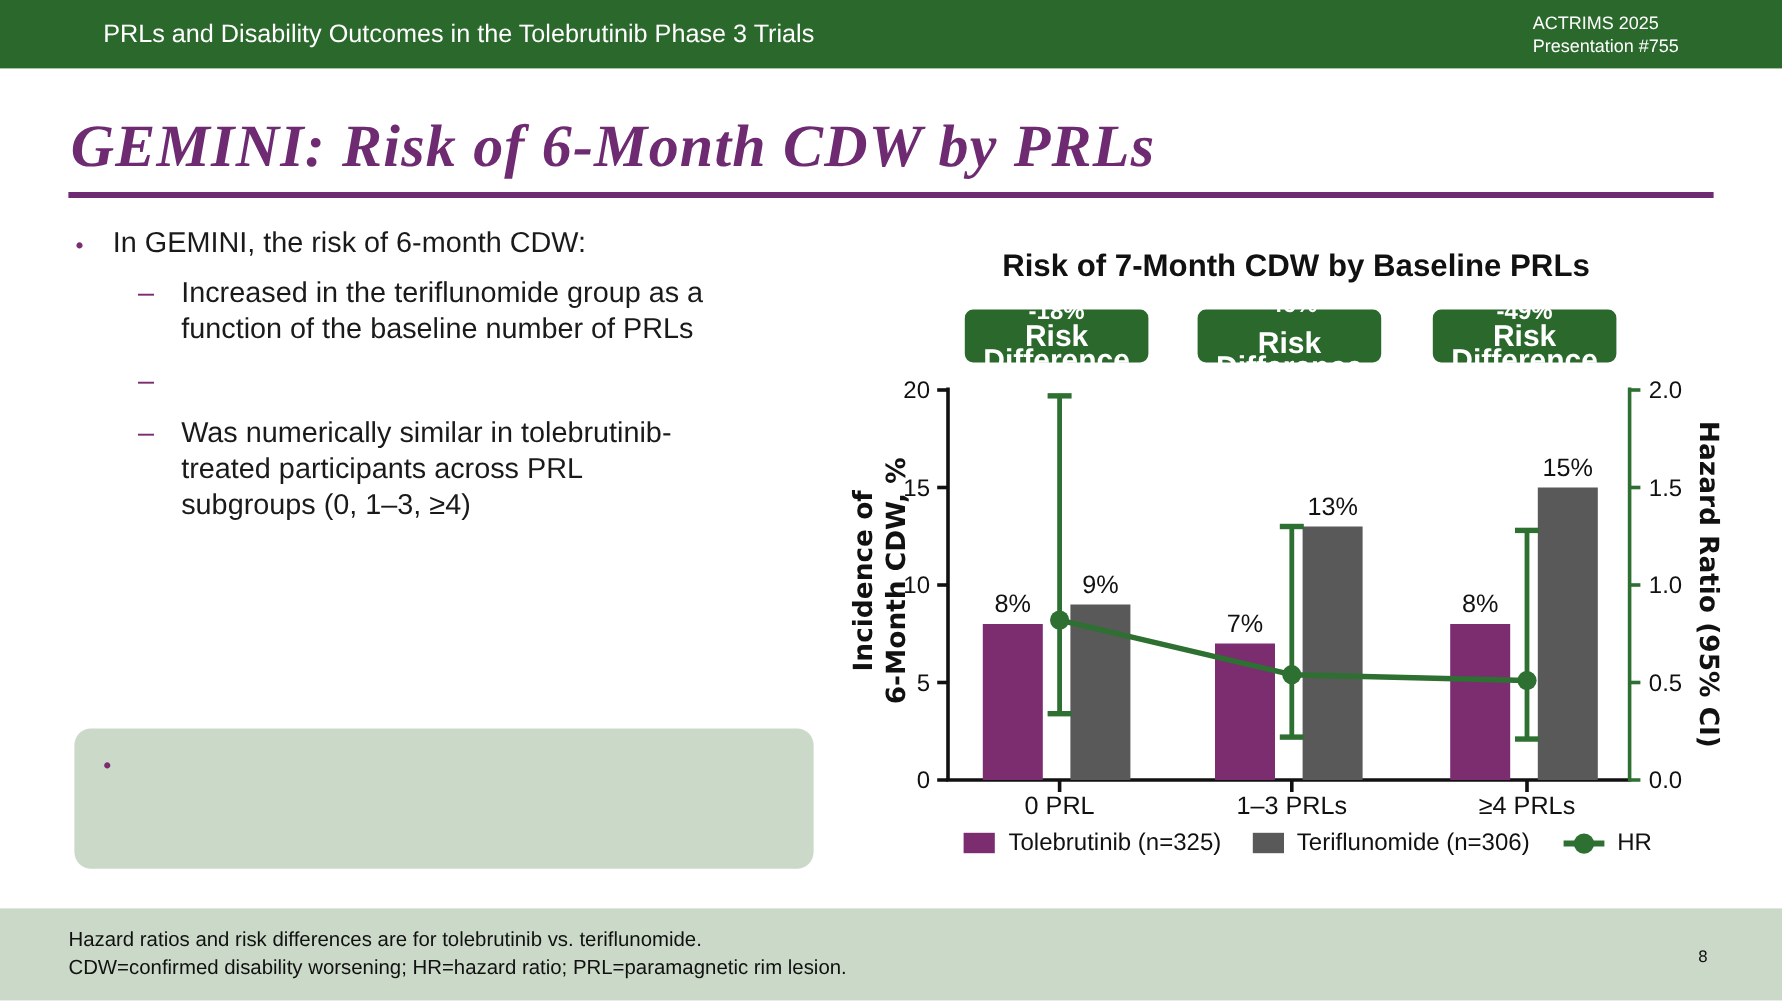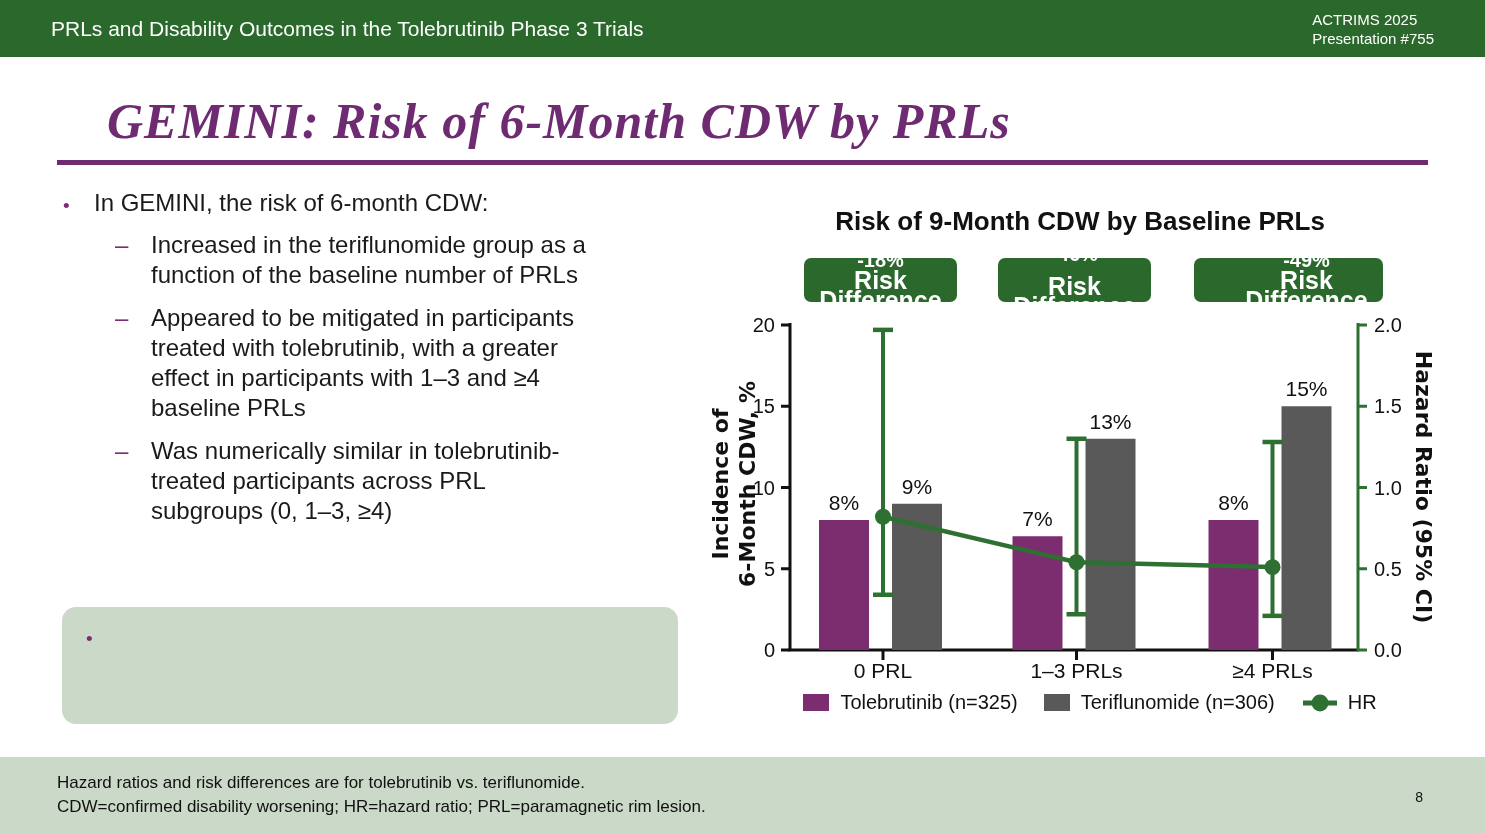--- a/index.html
+++ b/index.html
@@ -2,28 +2,28 @@
 <html style="--green-dark: #2a682c; --green-line: #2d7031; --sage: #cbd9c8; --purple: #7b2d70; --purple-title: #6e2b72; --gray-bar: #595959; --text: #1a1a1a;"><head>
 <meta charset="utf-8">
 <style>
   html,body{margin:0;padding:0;background:#fff;}
   .page{position:relative;width:1485px;height:834px;background:#ffffff;overflow:hidden;
         font-family:"Liberation Sans",sans-serif;color:var(--text,#1a1a1a);}
 
   
   .header{position:absolute;top:0;left:0;right:0;height:57px;background:var(--green-dark,#2a682c);
           display:flex;align-items:center;justify-content:space-between;
-          padding:0 51px;box-sizing:border-box;color:#fff;}
+          padding:0 86px;box-sizing:border-box;color:#fff;}
   .header-title{font-size:21px;}
   .header-right{text-align:left;font-size:15px;line-height:19px;}
 
   
   .slide-title{position:absolute;left:59px;top:92px;font-family:"Liberation Serif",serif;
                font-style:italic;font-weight:bold;font-size:50px;color:var(--purple-title,#6e2b72);
-               letter-spacing:1px;white-space:nowrap;margin-left:48px;}
+               letter-spacing:1px;white-space:nowrap;}
   .title-rule{position:absolute;left:57px;top:160px;width:1371px;height:5px;background:var(--purple-title,#6e2b72);}
 
   
   .bullets{position:absolute;left:63px;top:188px;width:615px;font-size:24px;line-height:30px;}
   .b-main{display:flex;margin-bottom:9px;}
   .b-main .mk{width:31px;flex:none;color:var(--purple,#7b2d70);font-size:19px;padding-top:3px;}
   .b-sub{display:flex;margin-left:52px;margin-bottom:13px;width:500px;}
   .b-sub .mk{width:36px;flex:none;color:var(--purple,#7b2d70);}
   .b-sub .tx{width:450px;}
 
@@ -35,21 +35,21 @@
 
   
   .chart{position:absolute;left:700px;top:190px;width:785px;height:548px;}
   .chart-title{position:absolute;left:40px;top:16px;width:680px;text-align:center;
                font-weight:bold;font-size:26px;color:#111;}
   .badge{position:absolute;top:68px;width:153px;height:44px;background:var(--green-dark,#2a682c);
          color:#fff;border-radius:7px;text-align:center;font-weight:bold;
          display:flex;flex-direction:column;justify-content:center;line-height:20px;}
   .badge .v{font-size:20px;}
   .badge .l{font-size:25px;}
-  .badge.b1{left:104px;} .badge.b2{left:298px;gap:12px;} .badge.b3{left:494px;padding-left:36px;}
+  .badge.b1{left:104px;} .badge.b2{left:298px;gap:12px;} .badge.b3{left:494px;}
 
   #chart-svg{position:absolute;left:0;top:0;}
 
   .yaxis{position:absolute;font-family:"DejaVu Sans",sans-serif;font-weight:bold;font-size:22px;
          color:#111;text-align:center;}
   .yaxis-left{left:-135px;top:266px;width:340px;height:56px;line-height:27px;transform:rotate(-90deg);}
   .yaxis-right{left:552px;top:283px;width:340px;height:28px;white-space:nowrap;transform:rotate(90deg);}
 
   .legend{position:absolute;left:10px;top:501px;width:760px;display:flex;justify-content:center;
           gap:26px;font-size:20px;color:#111;}
@@ -82,34 +82,33 @@
     <div class="b-main">
       <span class="mk">•</span>
       <span class="tx">In GEMINI, the risk of 6-month CDW:</span>
     </div>
     <div class="b-sub">
       <span class="mk">–</span>
       <span class="tx">Increased in the teriflunomide group as a function of the baseline number of PRLs</span>
     </div>
     <div class="b-sub">
       <span class="mk">–</span>
-      <span class="tx">Appeared to be mitigated in participants treated with tolebrutinib, with a greater effect in participants with 1–3 and ≥4 baseline PRLs</span>
     </div>
     <div class="b-sub">
       <span class="mk">–</span>
       <span class="tx">Was numerically similar in tolebrutinib-treated participants across PRL subgroups (0, 1–3, ≥4)</span>
     </div>
   </div>
 
   <div class="highlight">
     <span class="mk">•</span>
   </div>
 
   <div class="chart">
-    <div class="chart-title">Risk of 9-Month CDW by Baseline PRLs</div>
+    <div class="chart-title">Risk of 7-Month CDW by Baseline PRLs</div>
 
     <div class="badge b1">
       <div class="v">-18%</div>
       <div class="l">Risk Difference</div>
     </div>
     <div class="badge b2">
       <div class="v">-46%</div>
       <div class="l">Risk Difference</div>
     </div>
     <div class="badge b3">

